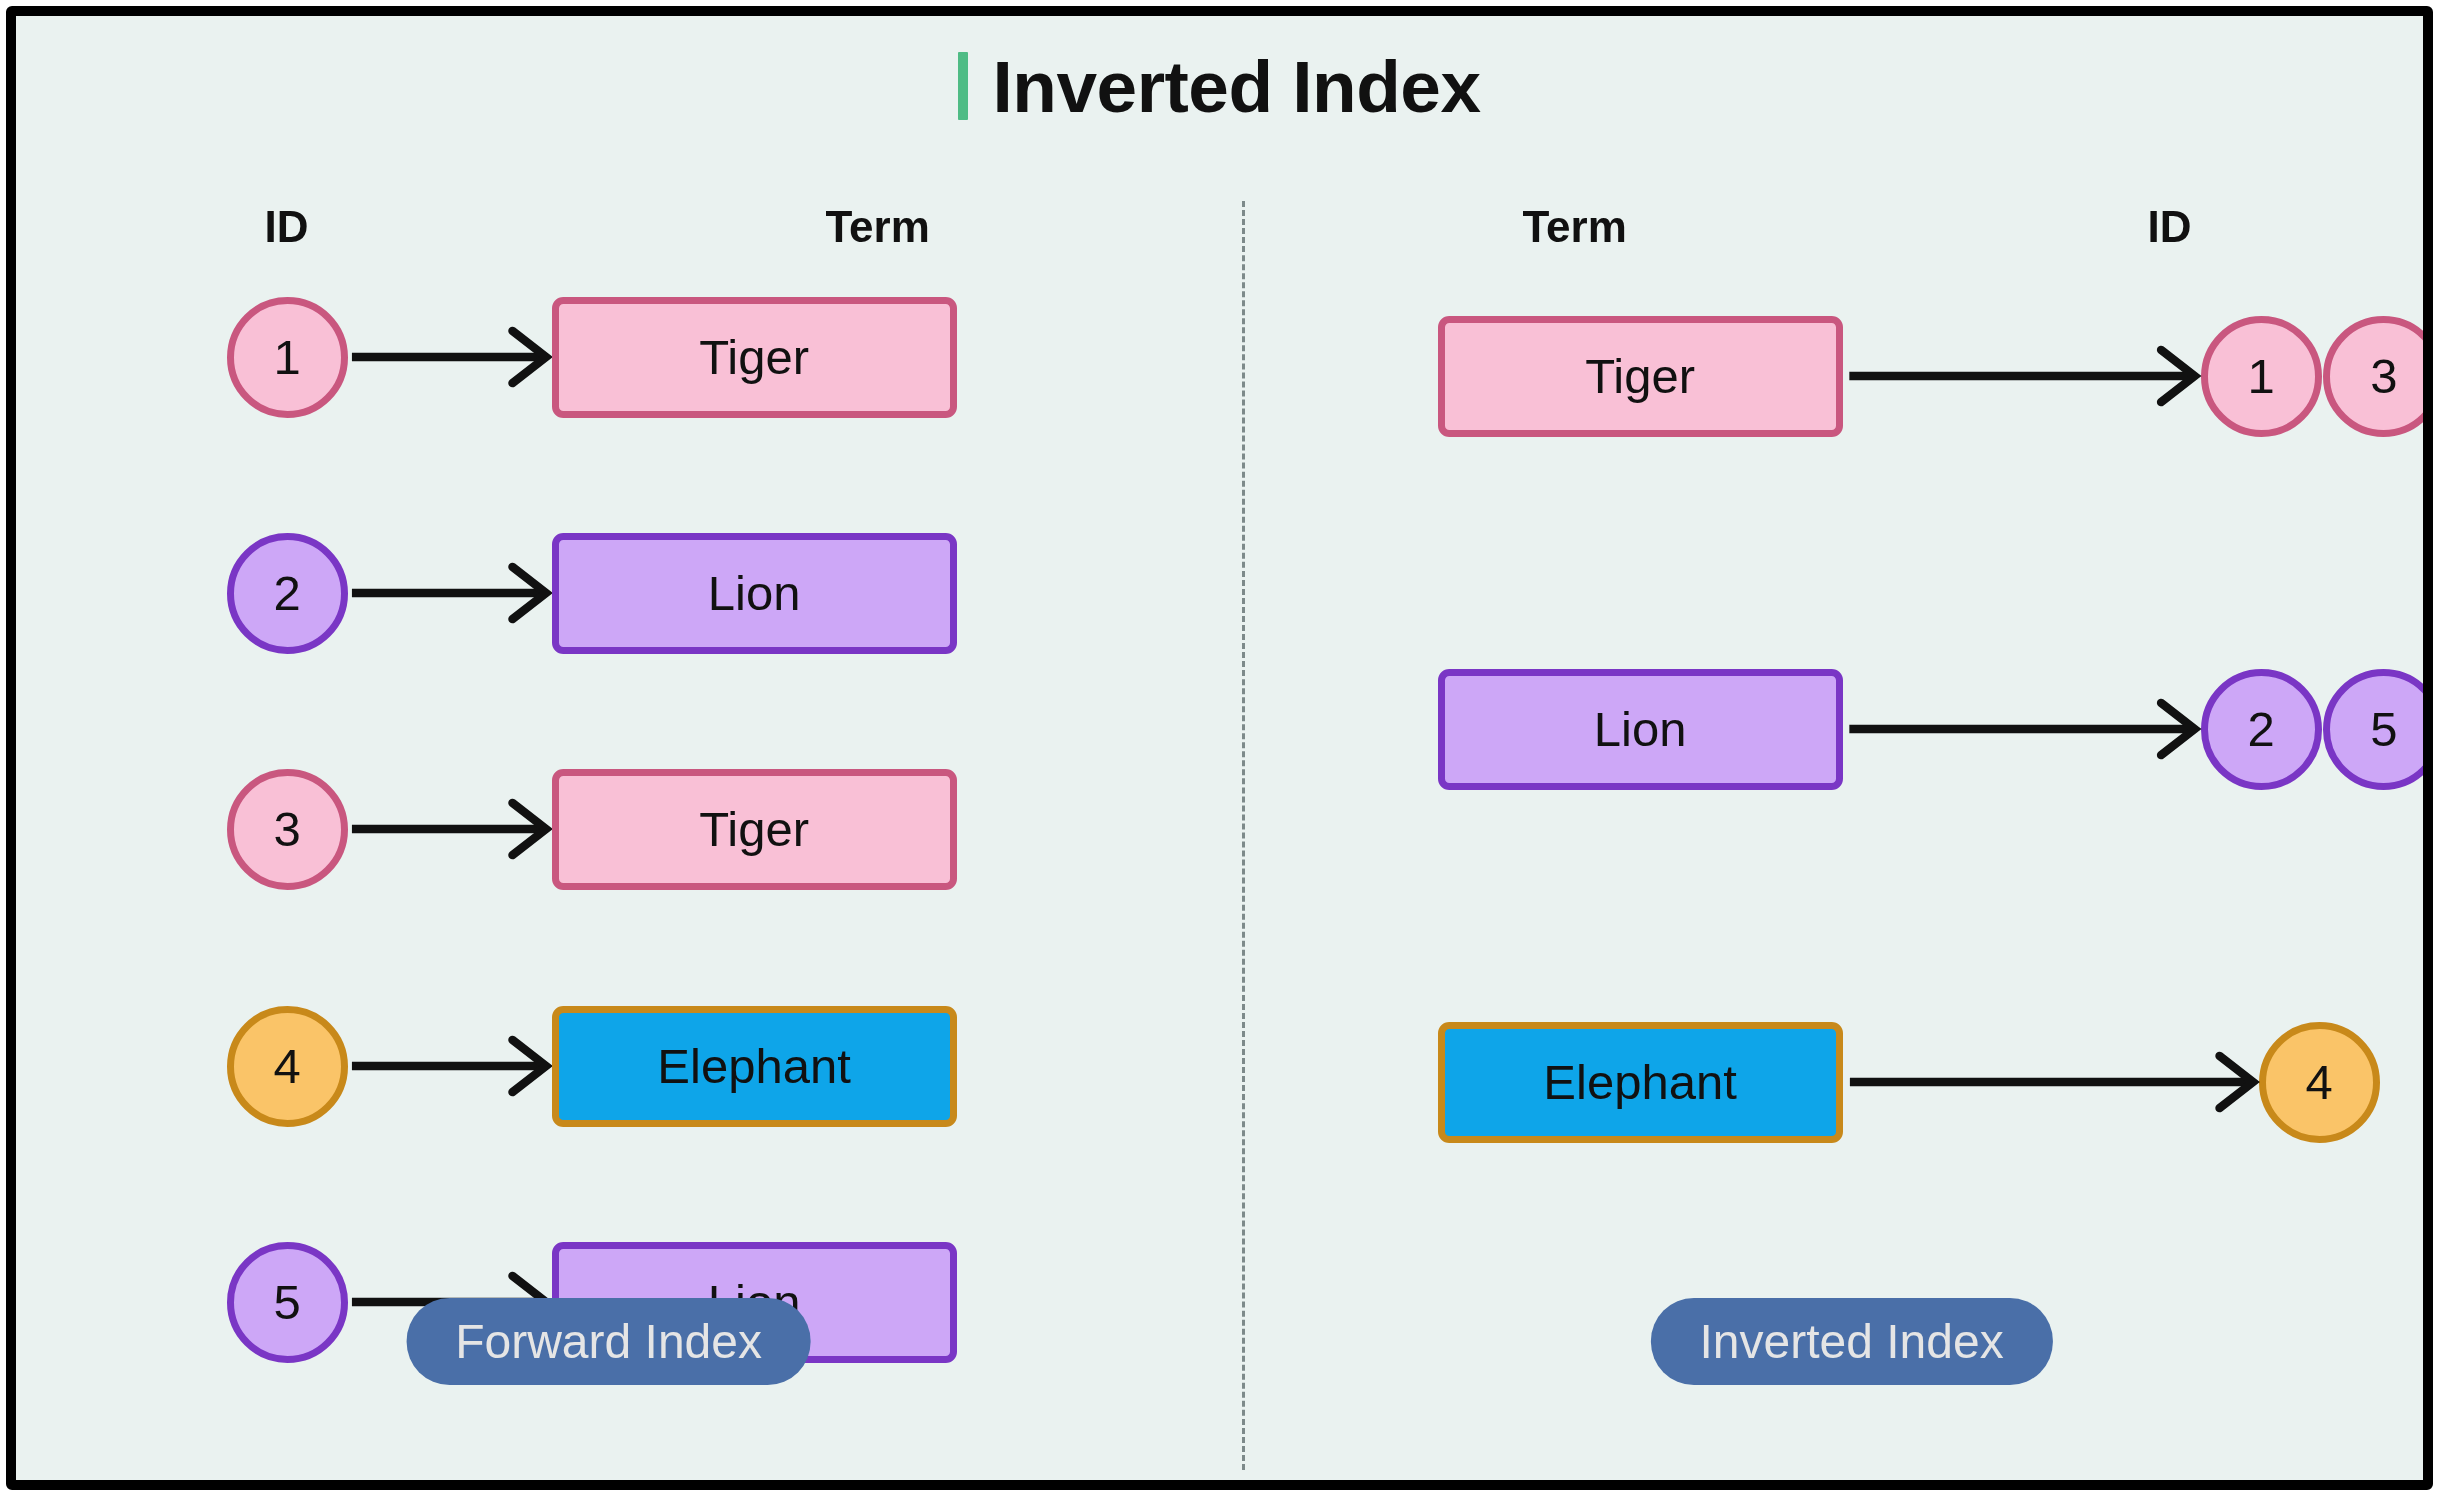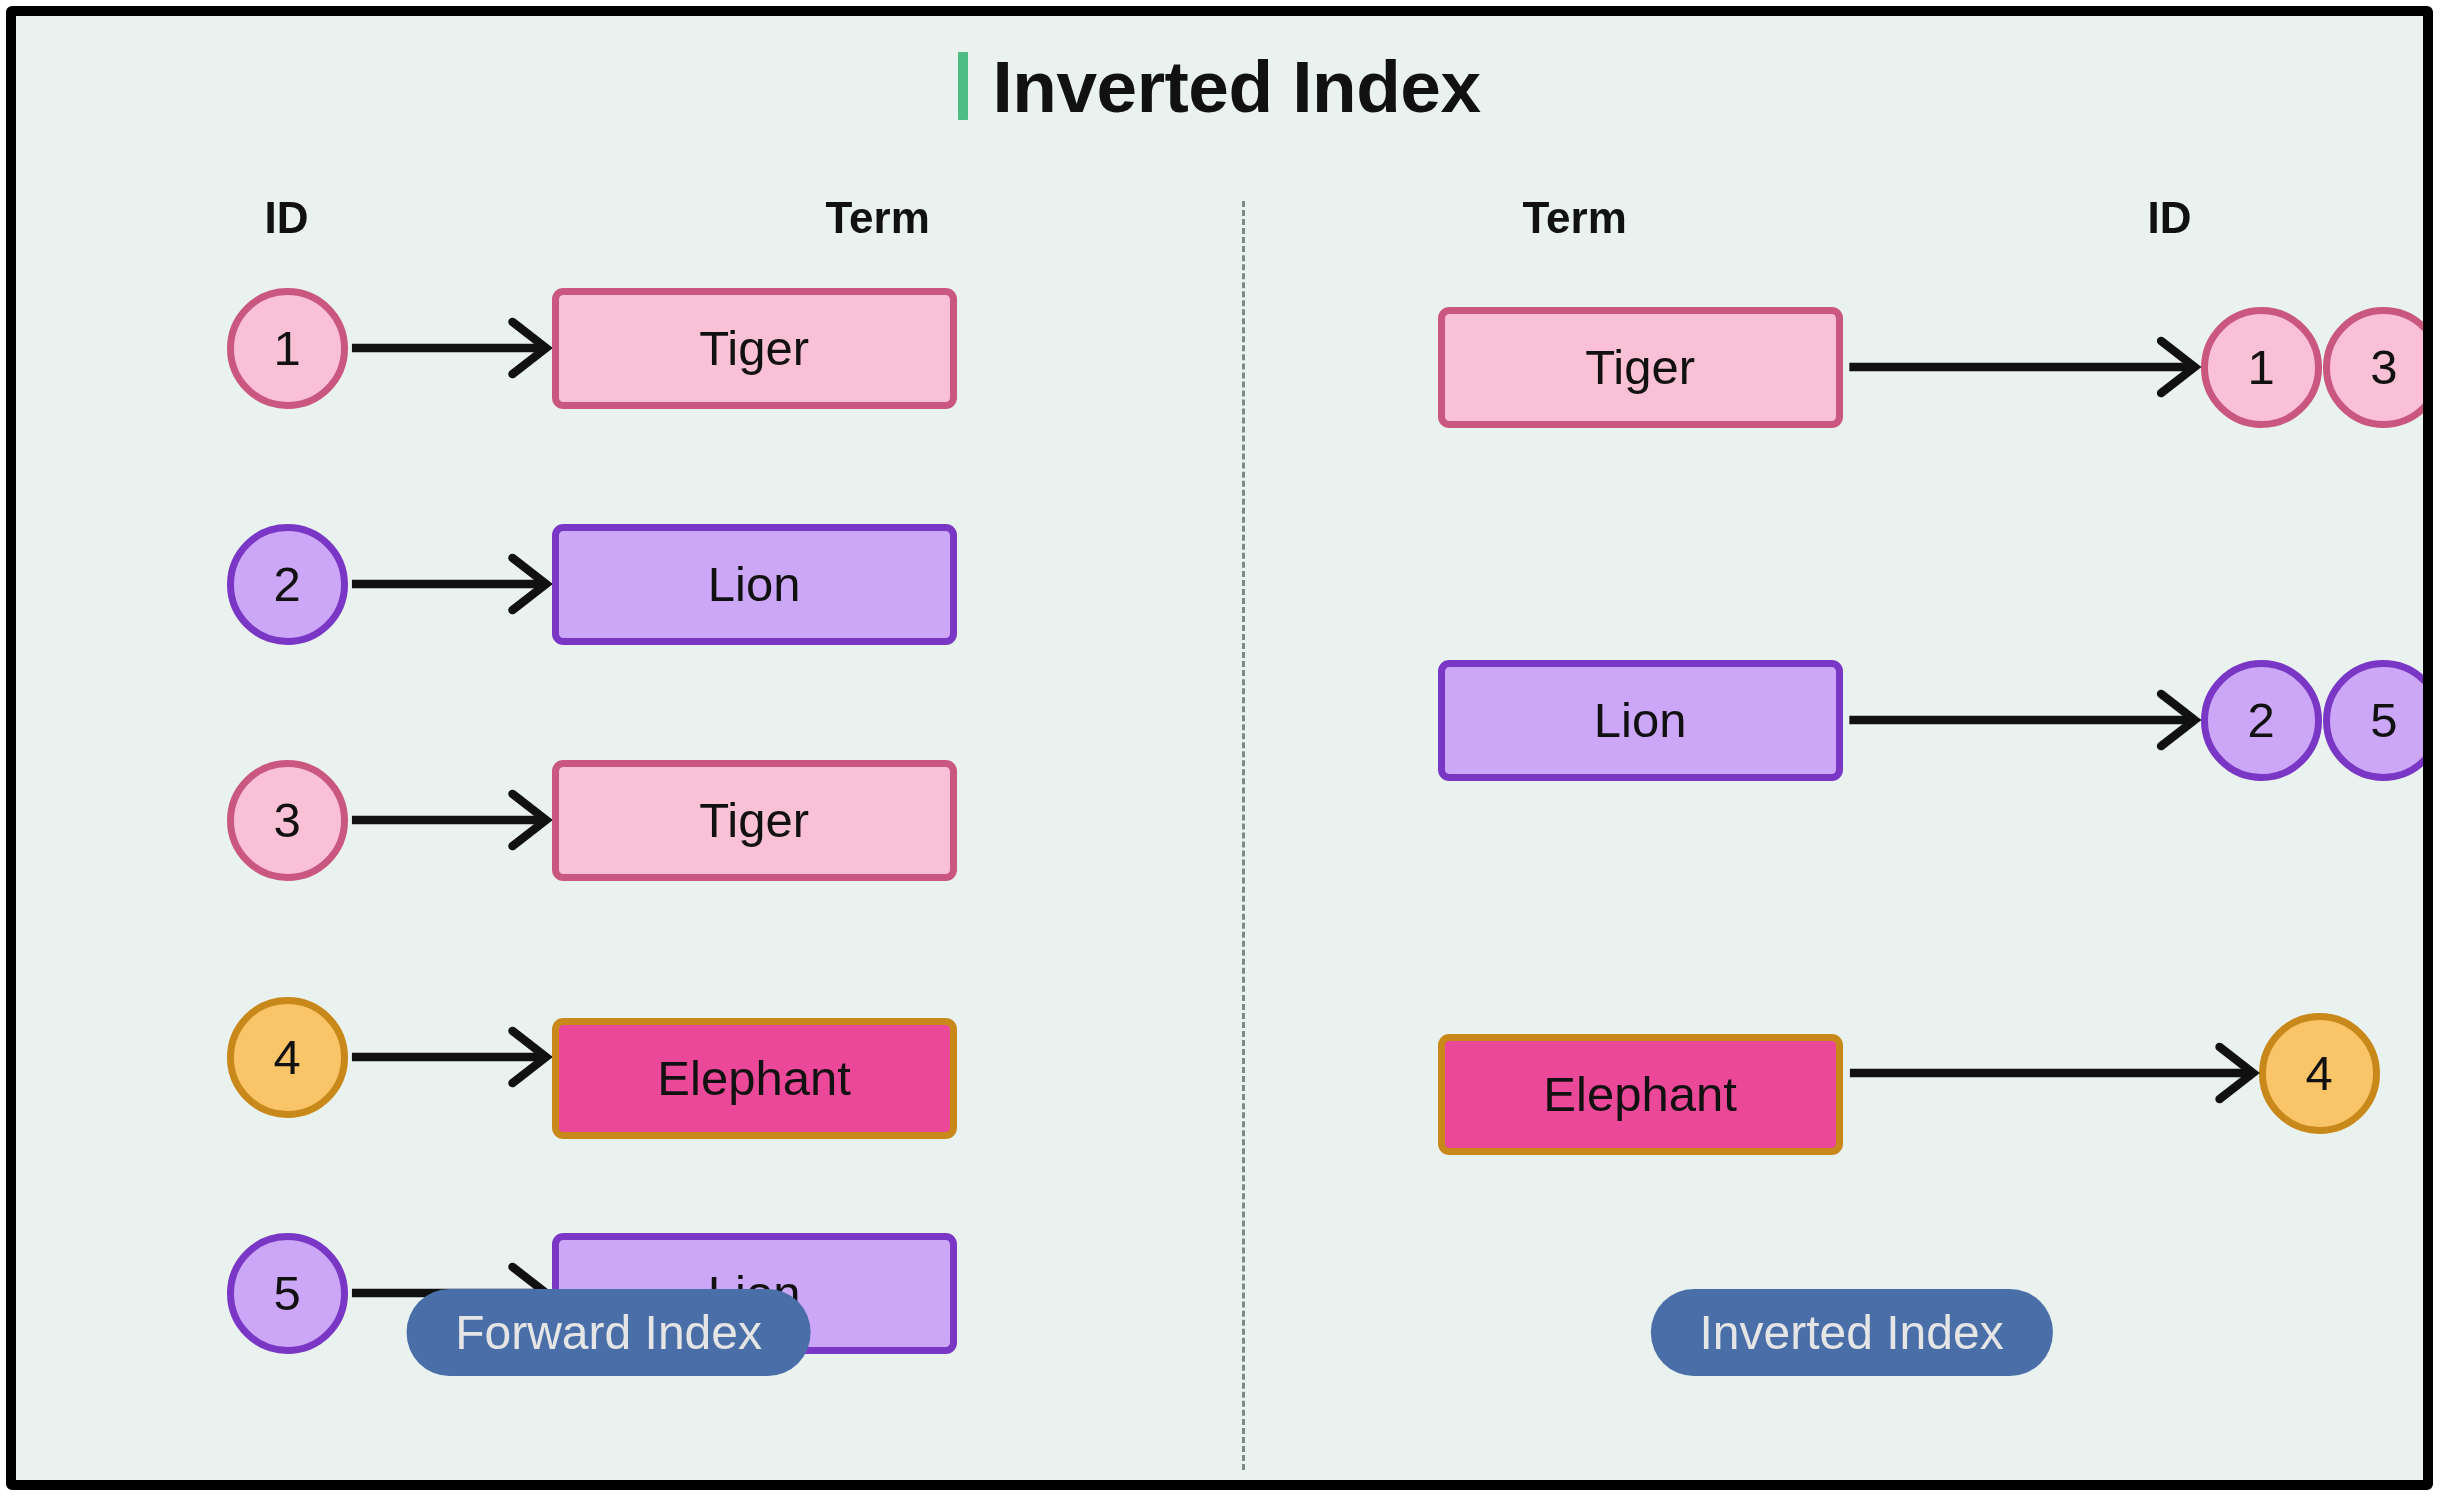--- a/index.html
+++ b/index.html
@@ -59,21 +59,21 @@
     left: 1226px;
     top: 185px;
     width: 0;
     height: 1269px;
     border-left: 3.8px dashed #7D8A8A;
   }
 
   
   .panel {
     position: absolute;
-    top: 170px;
+    top: 179px;
     height: 1243px;
   }
   #panel-left  { left: 28px;   width: 1186px; }
   #panel-right { left: 1243px; width: 1158px; }
 
   
   .col-header {
     position: absolute;
     top: 7.5px;
     font-size: 44px;
@@ -113,21 +113,21 @@
     border-radius: 11.3px;
     display: flex;
     align-items: center;
     justify-content: center;
     font-size: 49px;
     color: #111111;
     flex: none;
   }
   .box.pink   { background: #F9C0D6; border: 7.5px solid #C9577F; }
   .box.purple { background: #CDA7F7; border: 7.5px solid #7A36C5; }
-  .box.orange { background: #ec4899; border: 7.5px solid #C8891A; margin-top: 21px; }
+  .box.orange { background: #0ea5e9; border: 7.5px solid #C8891A; }
 
   
   .arrow {
     position: absolute;
     height: 56px;
     pointer-events: none;
   }
   .arrow svg { display: block; overflow: visible; }
 
   

